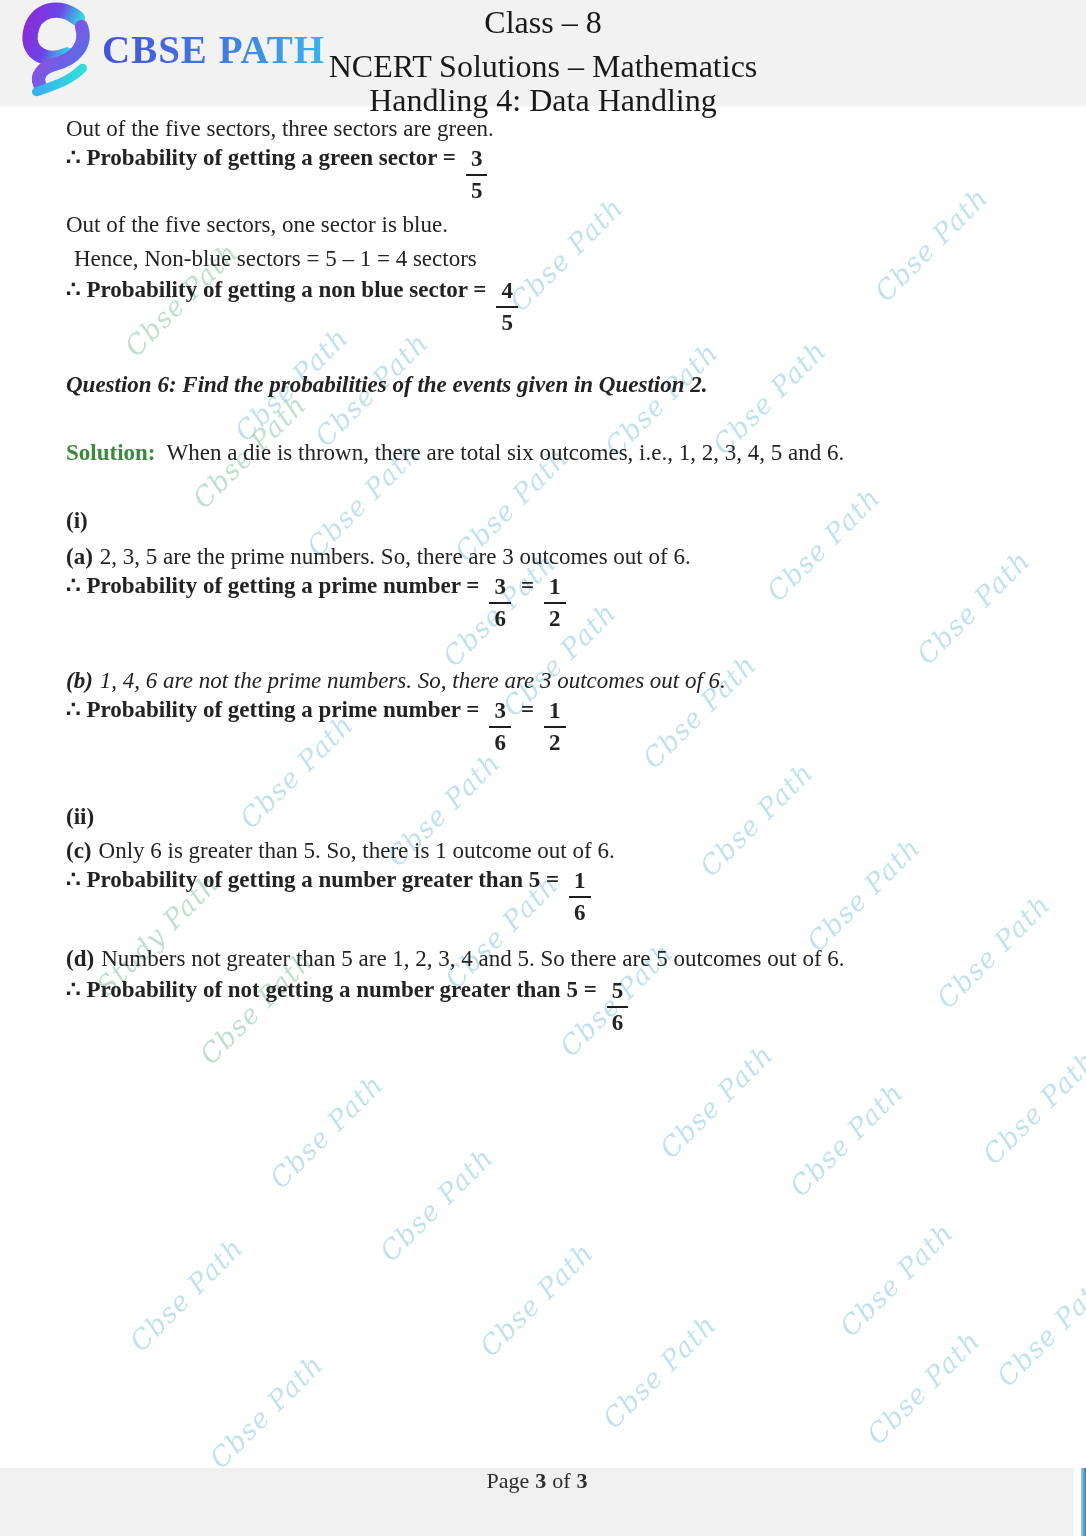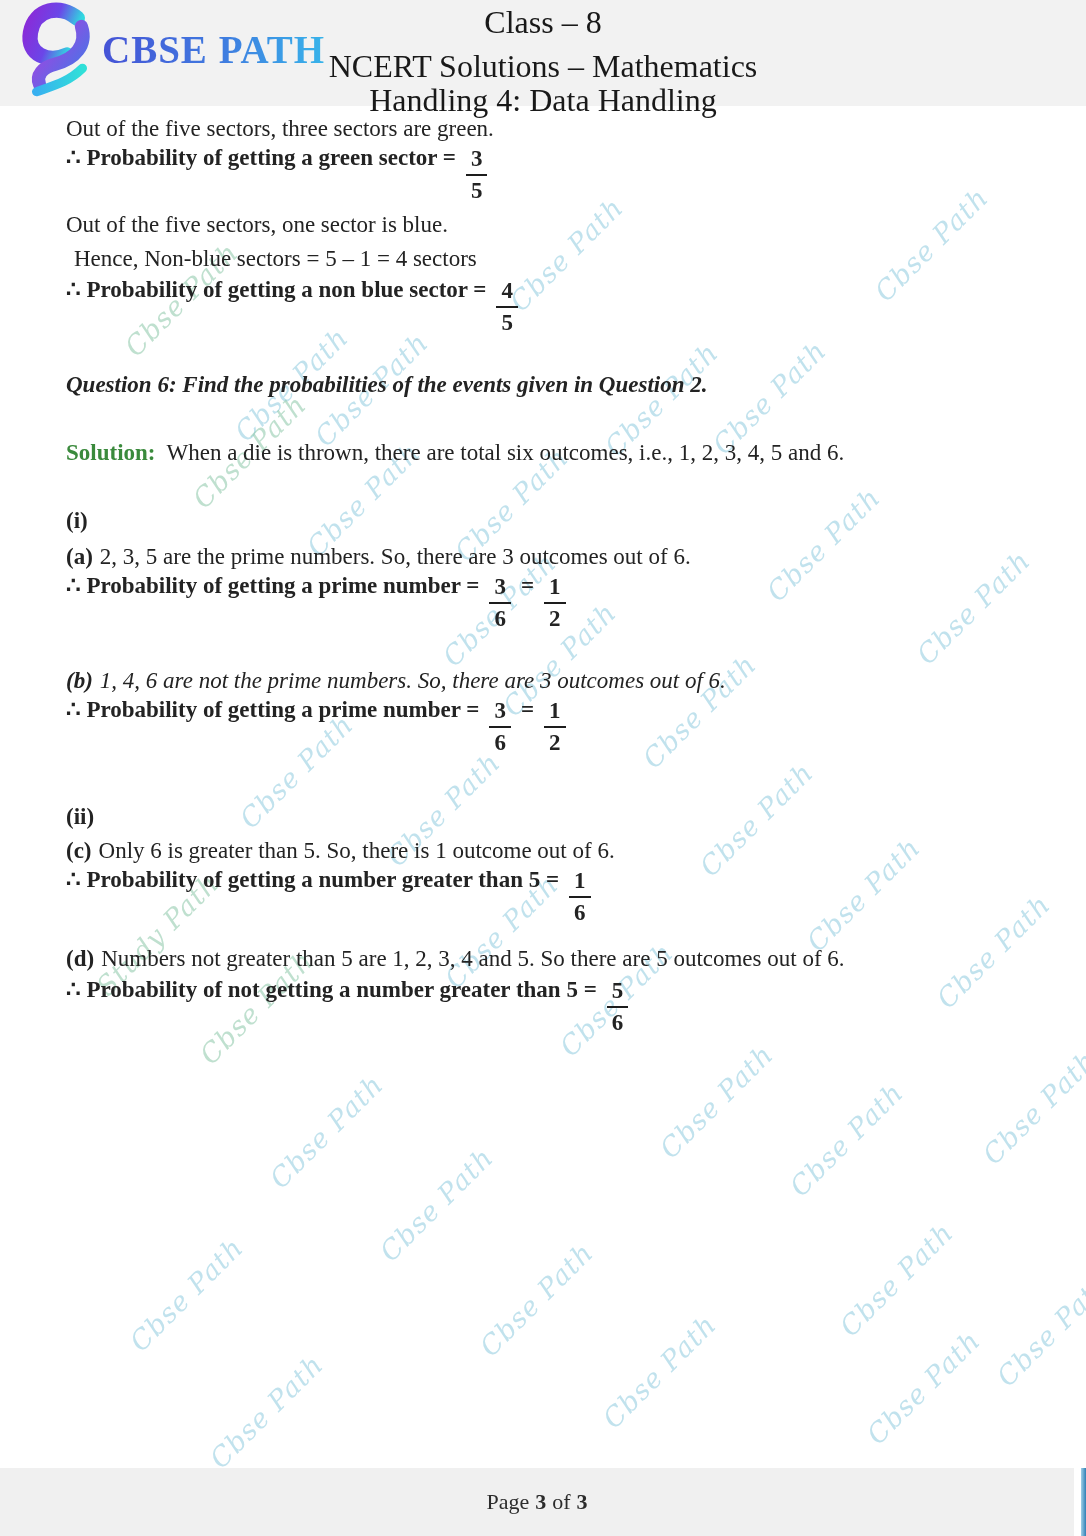--- a/index.html
+++ b/index.html
@@ -108,21 +108,21 @@
   .eq .mid { margin: 0 10px; }
 
   
   .footer {
     position: absolute;
     left: 0; right: 12px; bottom: 0;
     height: 68px;
     background: #f0f0f0;
     z-index: 3;
     display: flex;
-    align-items: center;
+    align-items: flex-start;
     justify-content: center;
     font-size: 22px;
     color: #2c2c2c;
   }
   .footer span { margin: 0 3px; }
   .footer .num { font-weight: bold; }
   .edge-strip {
     position: absolute;
     right: 0; bottom: 0;
     width: 5px; height: 68px;

